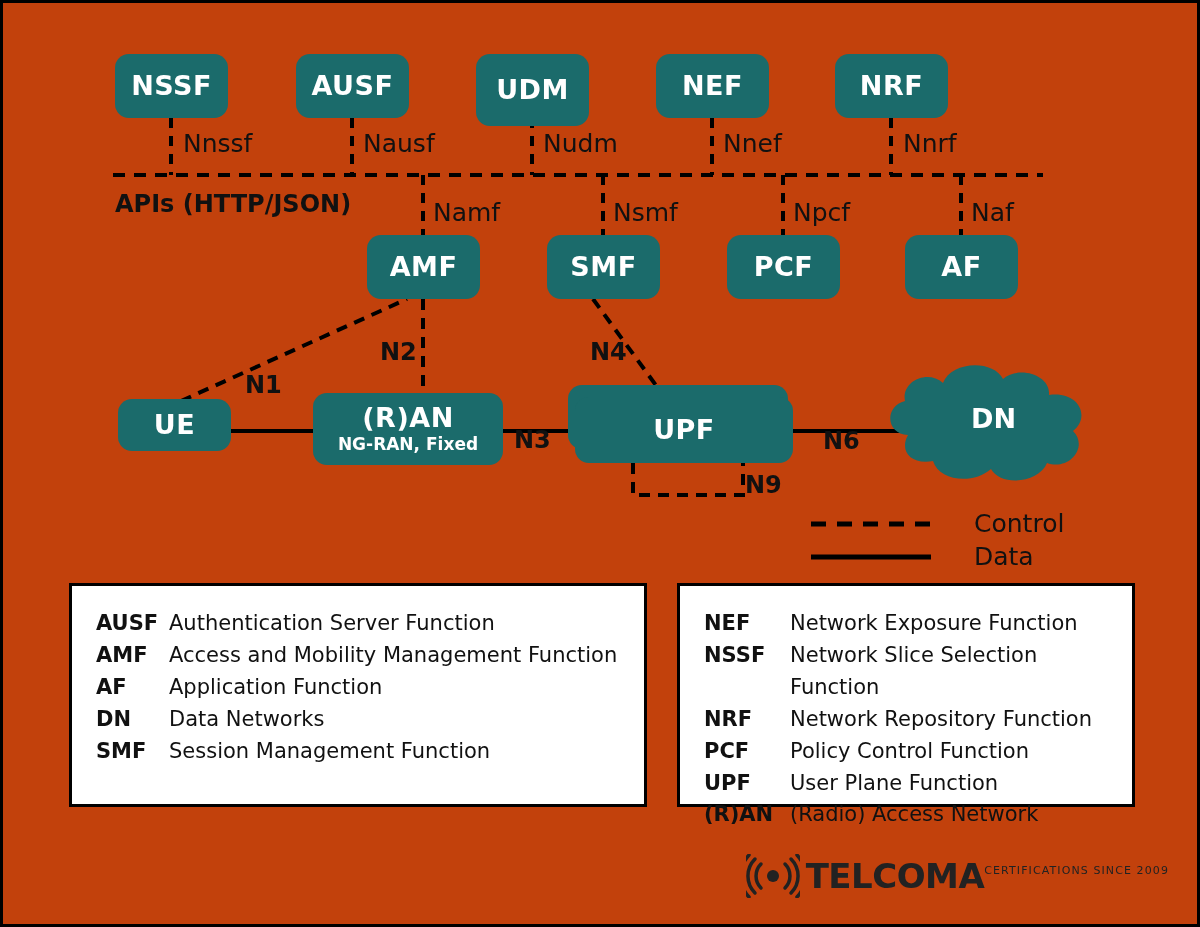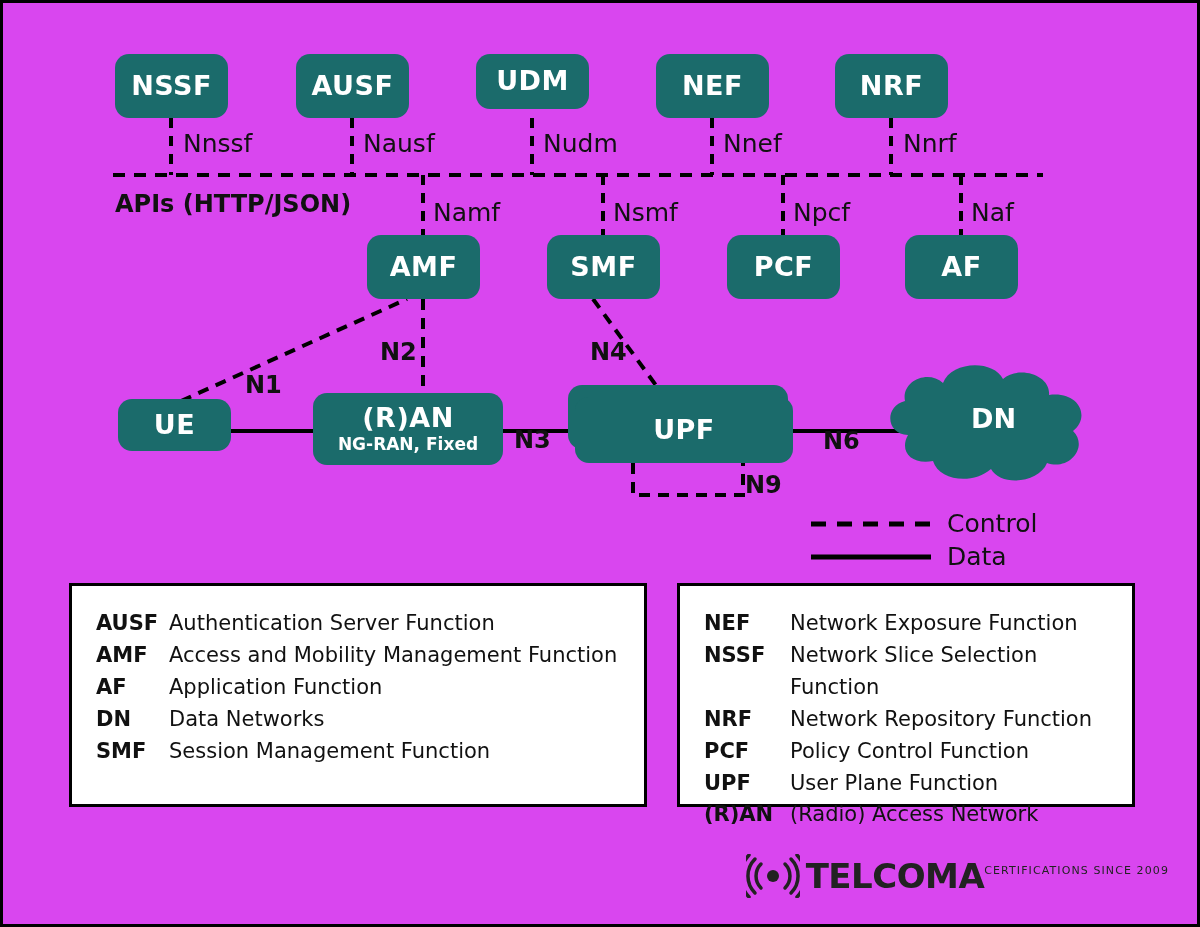--- a/index.html
+++ b/index.html
@@ -7,21 +7,21 @@
     padding: 0;
     background: #ffffff;
   }
   body {
     font-family: "DejaVu Sans", "Liberation Sans", sans-serif;
   }
   #canvas {
     position: relative;
     width: 1200px;
     height: 927px;
-    background: #d946ef;
+    background: #c2410c;
     border: 3px solid #000000;
     box-sizing: border-box;
     overflow: hidden;
   }
   svg.layer {
     position: absolute;
     top: 0;
     left: 0;
     width: 1200px;
     height: 927px;
@@ -68,20 +68,21 @@
     font-size: 24px;
     font-weight: bold;
     color: #111111;
     white-space: nowrap;
   }
   .legend-line-label {
     position: absolute;
     font-size: 25px;
     color: #111111;
     white-space: nowrap;
+    margin-left: 27px;
   }
   .abbrbox {
     position: absolute;
     border: 3px solid #000000;
     background: #ffffff;
     box-sizing: border-box;
     padding: 22px 18px 18px 24px;
   }
   .abbrrow {
     display: flex;
@@ -186,21 +187,21 @@
     <line x1="808" y1="521" x2="928" y2="521" stroke="#000" stroke-width="5" stroke-dasharray="15,11"></line>
     <line x1="808" y1="554" x2="928" y2="554" stroke="#000" stroke-width="5"></line>
   </svg>
 
   <div class="nf" style="left:112px;top:51px;width:113px;height:64px;">
     <span class="title">NSSF</span>
   </div>
   <div class="nf" style="left:293px;top:51px;width:113px;height:64px;">
     <span class="title">AUSF</span>
   </div>
-  <div class="nf" style="left:473px;top:51px;width:113px;height:55px;">
+  <div class="nf" style="left:473px;top:51px;width:113px;height:72px;">
     <span class="title">UDM</span>
   </div>
   <div class="nf" style="left:653px;top:51px;width:113px;height:64px;">
     <span class="title">NEF</span>
   </div>
   <div class="nf" style="left:832px;top:51px;width:113px;height:64px;">
     <span class="title">NRF</span>
   </div>
 
   <div class="iflabel" style="left:180px;top:126px;">Nnssf</div>

